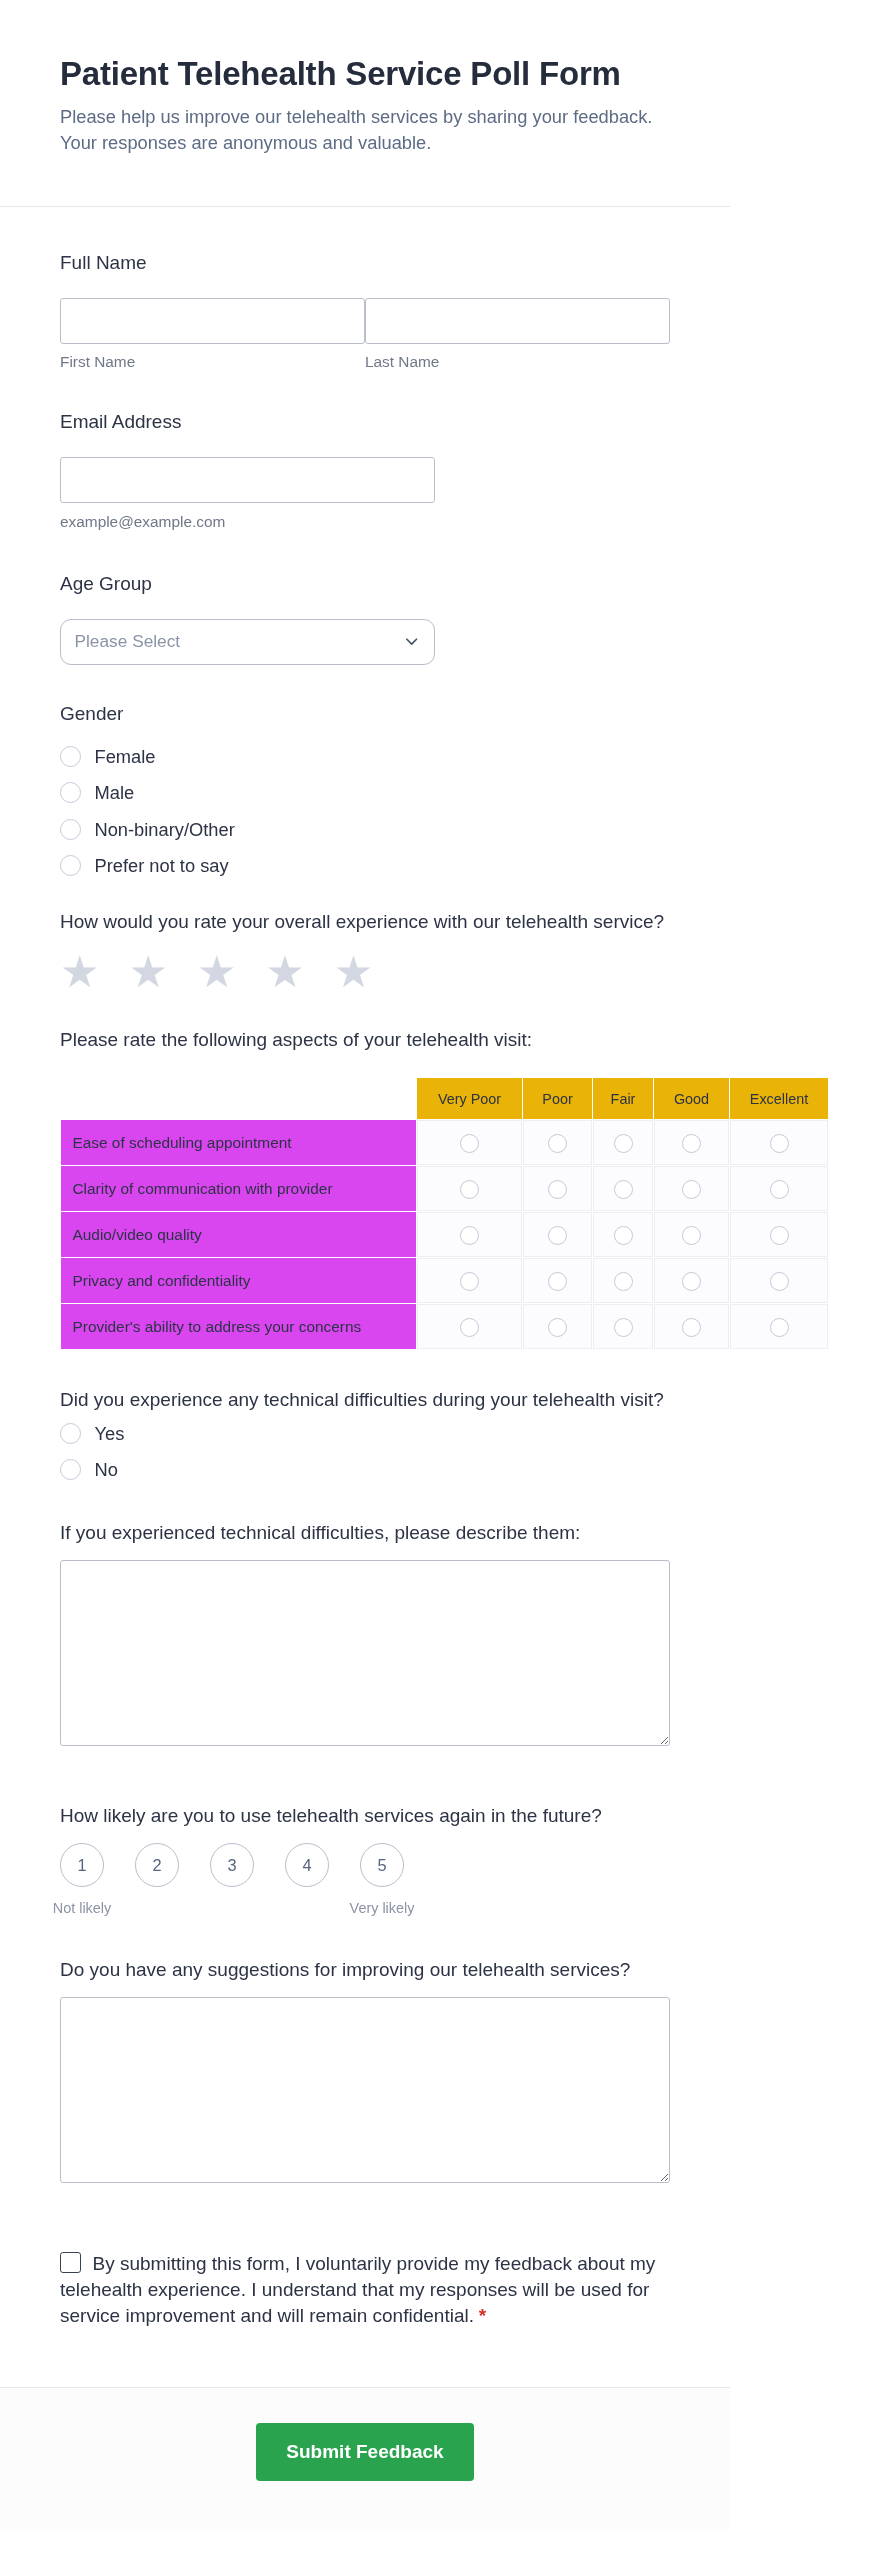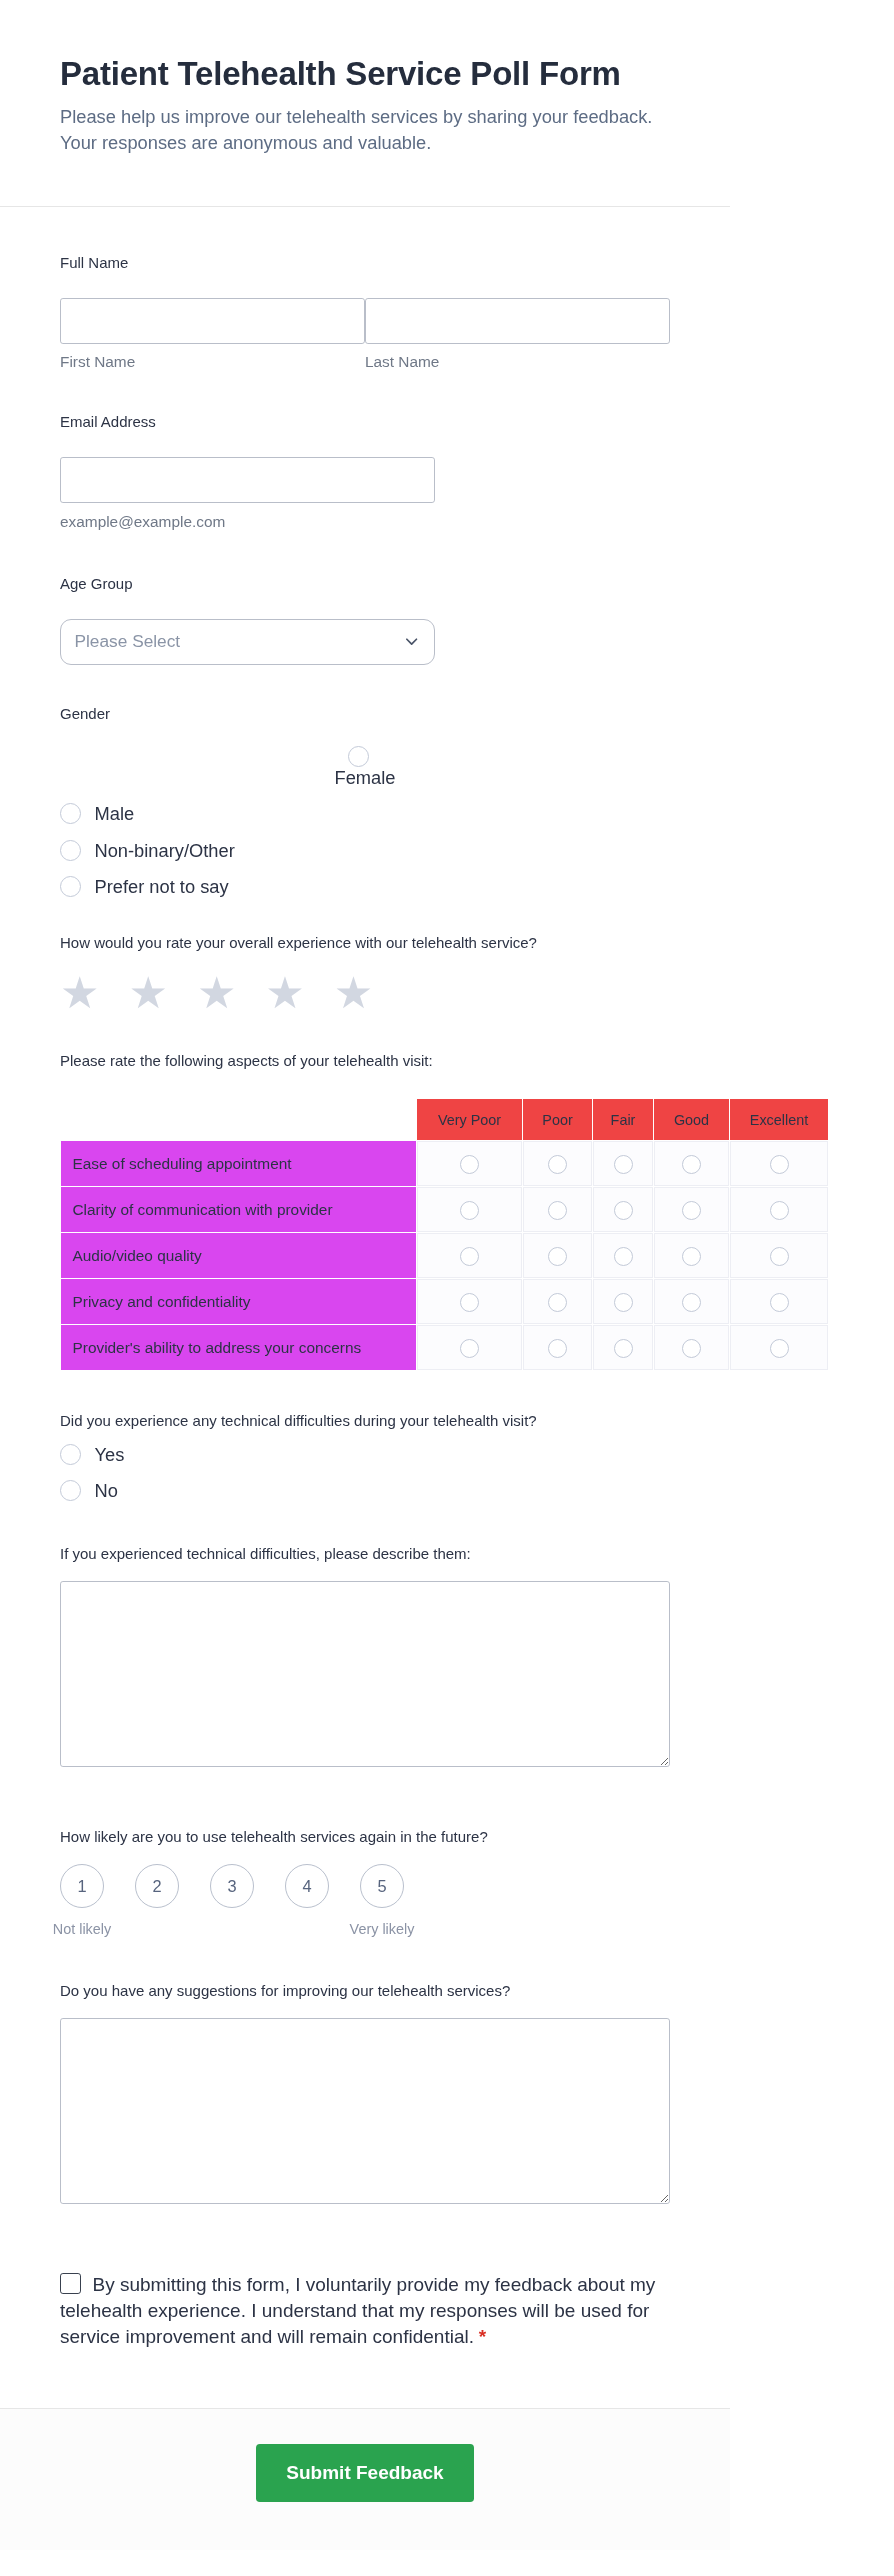--- a/index.html
+++ b/index.html
@@ -28,21 +28,21 @@
     line-height: 26px;
     color: #5d6c84;
     max-width: 770px;
   }
   .divider { height: 1px; background: #e6e6e6; width: 100%; }
 
   
   .form-body { padding: 0 60px; }
   .question { }
   .q-label {
-    font-size: 15px;
+    font-size: 19px;
     line-height: 23px;
     font-weight: 500;
     color: #2c3345;
   }
 
   
   .inputs-row { display: flex; margin-top: 24px; }
   .field { flex: 1; }
   .text-input {
     width: 100%;
@@ -76,21 +76,21 @@
     display: flex;
     align-items: center;
     justify-content: space-between;
     padding: 0 13.5px;
     cursor: pointer;
   }
   .select-text { font-size: 17.3px; color: #8a94a6; }
 
   
   .radio-row { display: flex; align-items: center; margin-top: 15.4px; cursor: pointer; }
-  .radio-row.first { margin-top: 21px; flex-direction: column; }
+  .radio-row.first { margin-top: 21px; }
   .radio-row.first-sm { margin-top: 11.5px; }
   .radio {
     width: 21px; height: 21px;
     border: 1px solid #c3cad8;
     border-radius: 50%;
     background: #fff;
     flex: 0 0 21px;
     margin-right: 13.5px;
   }
   .radio-label { font-size: 18.3px; line-height: 21px; color: #2c3345; }
@@ -103,21 +103,21 @@
   
   .matrix-table {
     margin-top: 26px;
     width: 100%;
     border-collapse: separate;
     border-spacing: 1.9px;
     table-layout: fixed;
   }
   .matrix-table th.corner { background: transparent; }
   .matrix-table th.col-h {
-    background: #ef4444;
+    background: #eab308;
     font-size: 14.4px;
     font-weight: 400;
     color: #2c3345;
     height: 41px;
     padding: 0 9px;
     text-align: center;
   }
   .matrix-table th.row-h {
     background: #d946ef;
     font-size: 15.4px;

